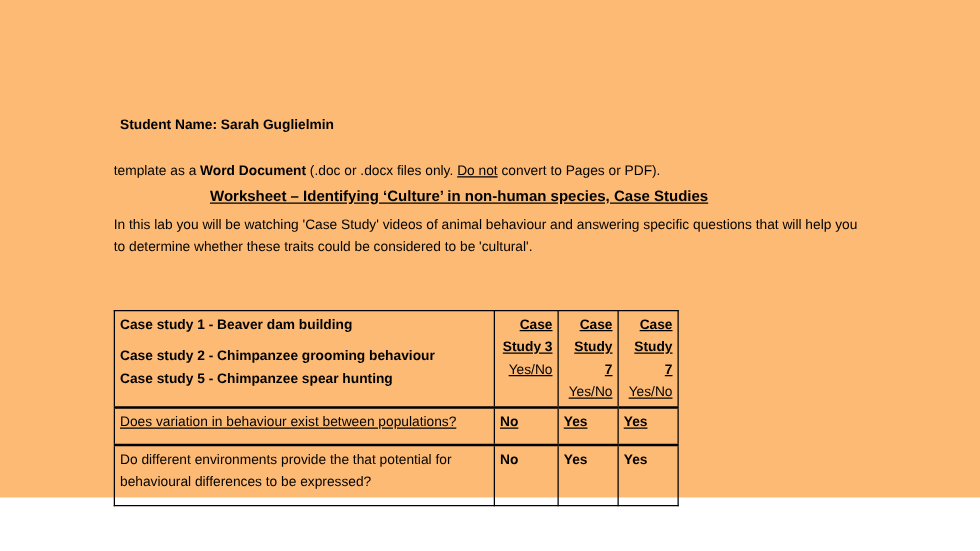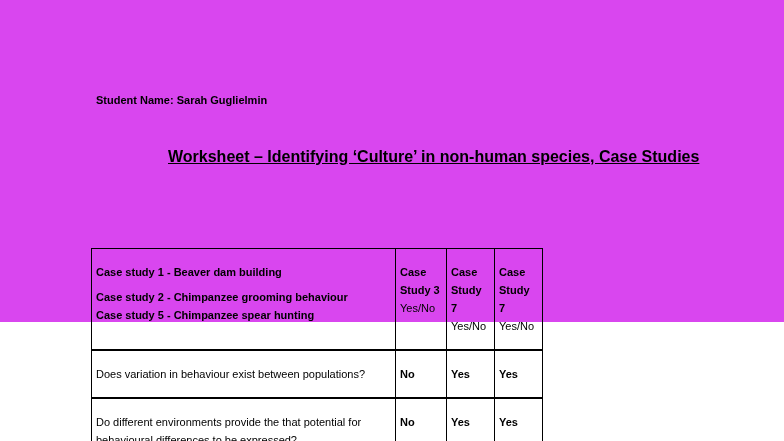--- a/index.html
+++ b/index.html
@@ -1,69 +1,72 @@
 <!DOCTYPE html>
 <html><head>
   <meta charset="utf-8">
   <style>
     * { margin: 0; padding: 0; box-sizing: border-box; }
     html, body { width: 784px; height: 441px; overflow: hidden; background: #ffffff; }
     body { position: relative; font-family: "Liberation Sans", sans-serif; color: #000; font-size: 11px; }
-    .page { position: absolute; left: 0; top: 0; width: 784px; height: 322px; background: #d946ef; }
+    .page { position: absolute; left: 0; top: 0; width: 784px; height: 398px; background: #fdba74; }
     .line { position: absolute; white-space: nowrap; line-height: 14px; }
     .student { left: 96px; top: 93px; font-weight: bold; font-size: 11px; }
     .note1 { left: 91px; top: 112px; }
     .note2 { left: 91px; top: 130px; }
-    .title { left: 168px; top: 150px; font-weight: bold; font-size: 16px; text-decoration: underline; }
+    .title { left: 168px; top: 150px; font-weight: bold; font-size: 12px; text-decoration: underline; }
     .intro1 { left: 91px; top: 173px; }
     .intro2 { left: 91px; top: 191px; }
     .intro3 { left: 91px; top: 210px; }
     b { font-weight: bold; }
     u { text-decoration: underline; }
 
     table.cs {
       position: absolute; left: 91px; top: 248px;
       border-collapse: collapse;
       font-size: 11px;
     }
     table.cs td {
       border: 1px solid #000;
       vertical-align: top;
       line-height: 18px;
-      padding: 14px 4px;
+      padding: 2px 4px;
     }
     table.cs tr.row-sep td { border-top: 2px solid #000; }
     td.qcol { width: 304px; }
     td.c1 { width: 51px; }
     td.c2 { width: 48px; }
     td.c3 { width: 48px; }
     td.hdr-cases { height: 74px; padding-top: 4px; }
     .case-line { display: block; font-weight: bold; line-height: 18px; }
     .case-line.gap { margin-top: 7px; }
-    td.colhdr { text-align: left; padding: 2px 1px; }
+    td.colhdr { text-align: right; padding: 2px 1px; text-decoration: underline; }
     .ch-a, .ch-b { display: block; font-weight: bold; line-height: 18px; }
     .ch-c { display: block; line-height: 18px; }
     td.ans { font-weight: bold; padding-top: 3px; }
-    tr.r1 td { height: 30px; }
+    tr.r1 td { height: 30px; text-decoration: underline; }
     tr.r2 td { height: 48px; }
     tr.r3 td { height: 48px; }
   </style>
 </head>
 <body>
 
 <div class="page">
 
   <div class="line student">
     <span>Student Name:</span>
     <span>Sarah Guglielmin</span>
   </div>
 
+  <div class="line note2"><span>template as a </span><b>Word Document</b><span> (.doc or .docx files only. </span><u>Do not</u><span> convert to Pages or PDF).</span></div>
 
   <div class="line title">Worksheet – Identifying ‘Culture’ in non-human species, Case Studies</div>
 
+  <div class="line intro1">In this lab you will be watching 'Case Study' videos of animal behaviour and answering specific questions that will help you</div>
+  <div class="line intro2">to determine whether these traits could be considered to be 'cultural'.</div>
 
   <table class="cs">
     <tbody>
         <tr>
       <td class="qcol hdr-cases">
         <span class="case-line">Case study 1 - Beaver dam building</span>
         <span class="case-line gap">Case study 2 - Chimpanzee grooming behaviour</span>
         <span class="case-line">Case study 5 - Chimpanzee spear hunting</span>
       </td>
       <td class="c1 colhdr">

